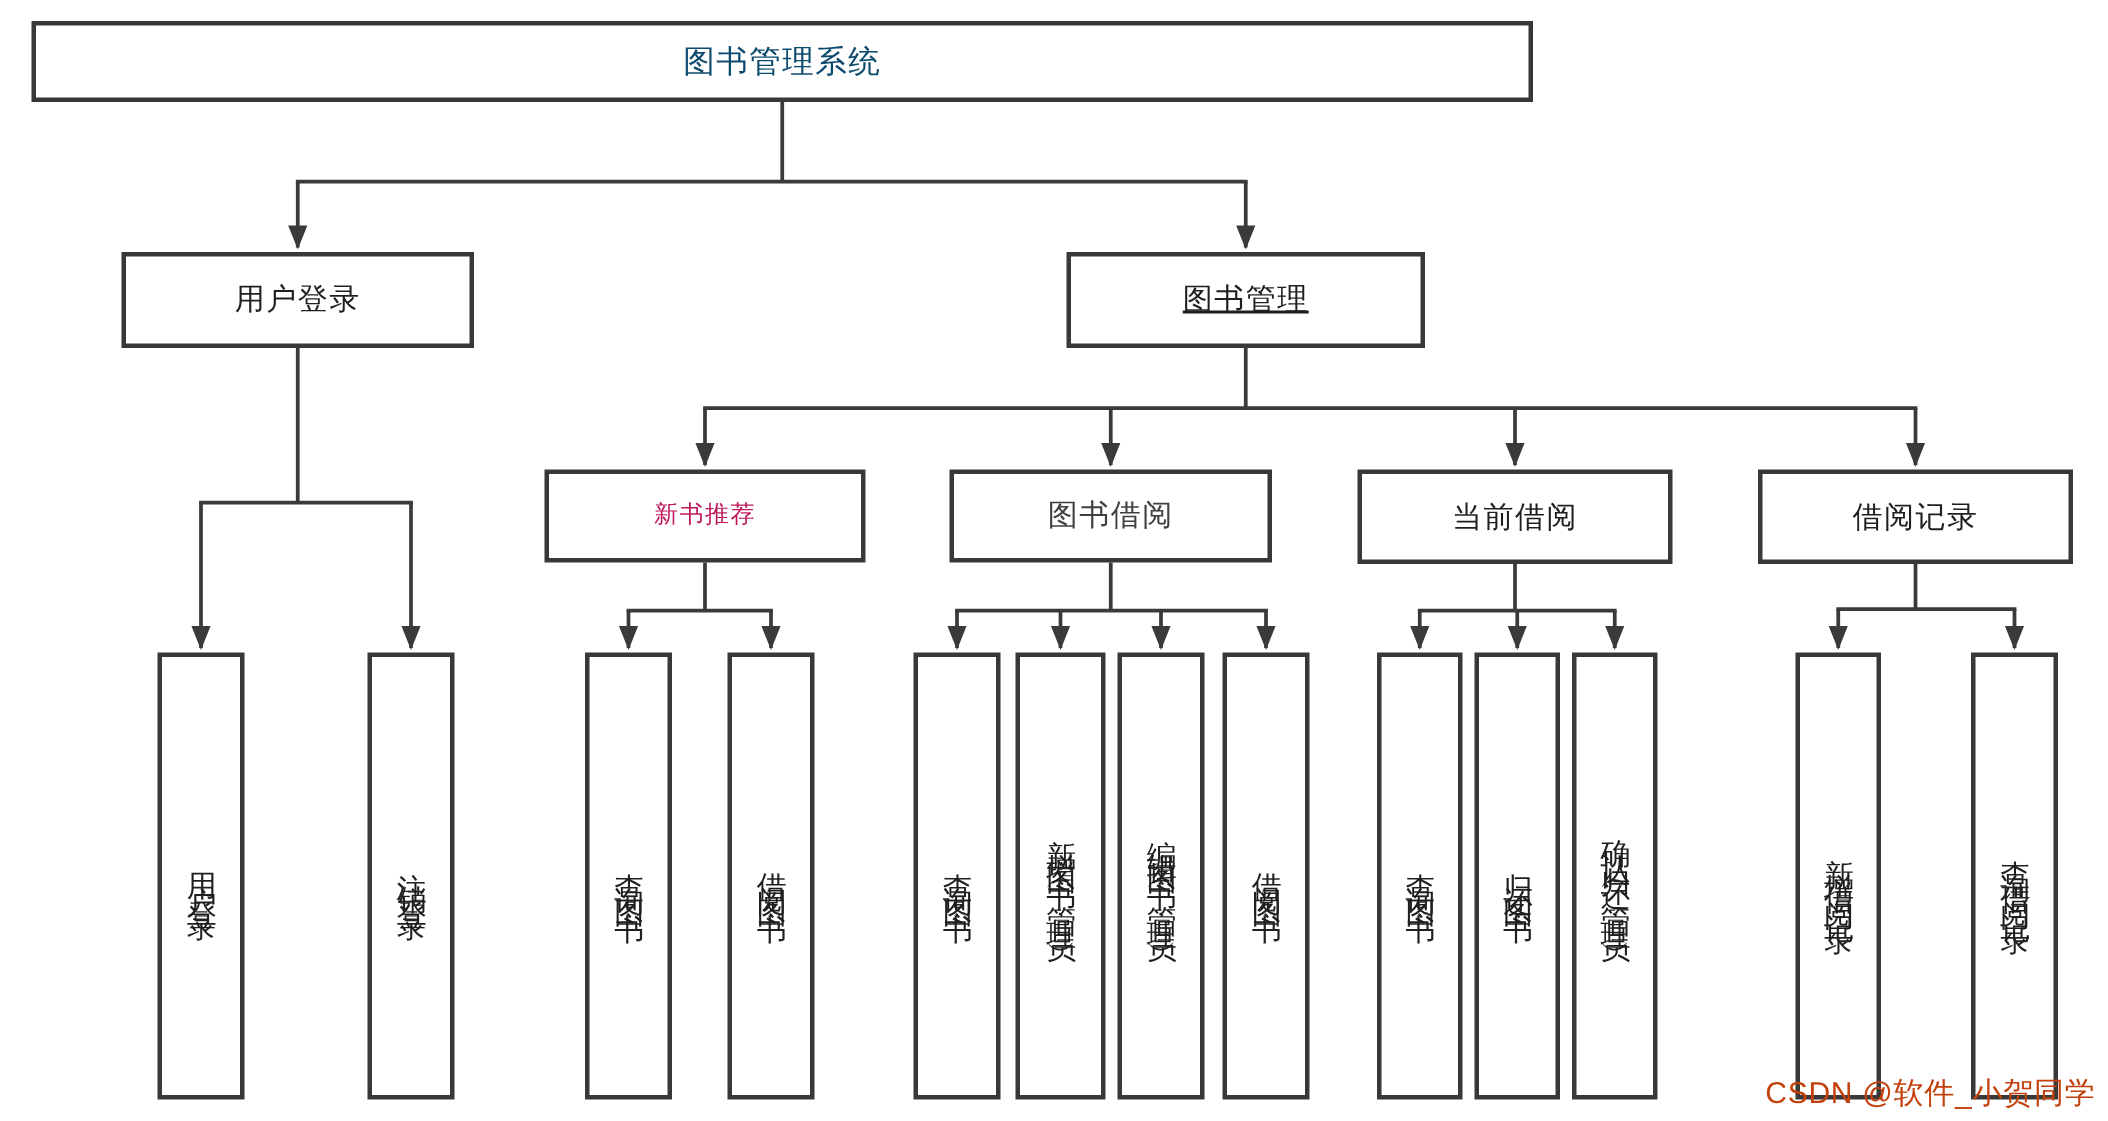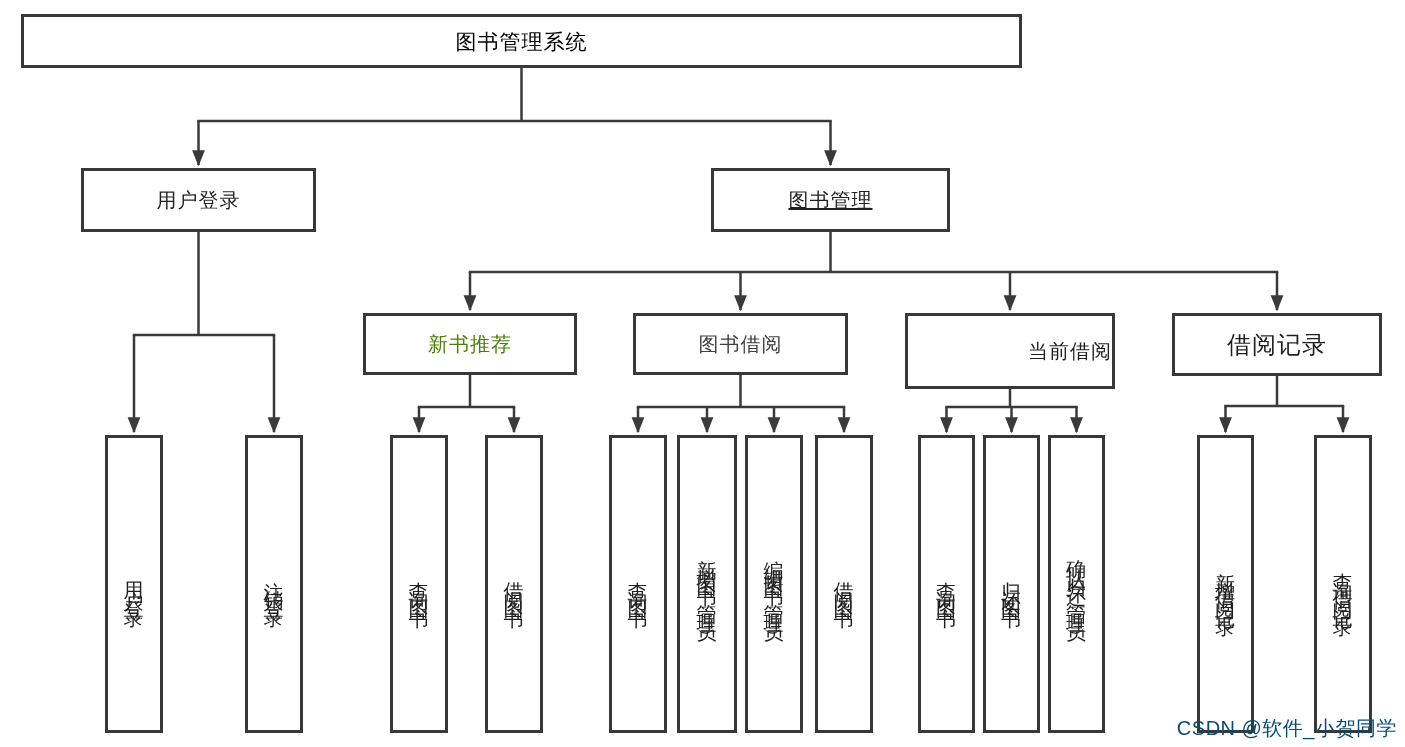--- a/index.html
+++ b/index.html
@@ -98,39 +98,39 @@
         <line x1="1076.5" y1="407" x2="1076.5" y2="432" stroke="#3a3a3a" stroke-width="2.5" marker-end="url(#arrowhead)"></line>
         <line x1="1277" y1="375" x2="1277" y2="406" stroke="#3a3a3a" stroke-width="2.5"></line>
         <line x1="1224.25" y1="406" x2="1344.25" y2="406" stroke="#3a3a3a" stroke-width="2.5"></line>
         <line x1="1225.5" y1="406" x2="1225.5" y2="432" stroke="#3a3a3a" stroke-width="2.5" marker-end="url(#arrowhead)"></line>
         <line x1="1343" y1="406" x2="1343" y2="432" stroke="#3a3a3a" stroke-width="2.5" marker-end="url(#arrowhead)"></line>
       </g>
   </svg>
 
   <div id="nodes">
       <div class="node h" style="left: 21px; top: 14px; width: 1001px; height: 54px; border-color: rgb(56, 56, 56);">
-        <span class="label" style="font-size: 21px; color: #000000;">图书管理系统</span>
+        <span class="label" style="font-size: 21px; color: #0c4a6e;">图书管理系统</span>
       </div>
       <div class="node h" style="left: 81px; top: 168px; width: 235px; height: 64px; border-color: rgb(56, 56, 56);">
         <span class="label" style="font-size: 20px; color: rgb(31, 31, 31);">用户登录</span>
       </div>
       <div class="node h" style="left: 711px; top: 168px; width: 239px; height: 64px; border-color: rgb(56, 56, 56);">
         <span class="label" style="font-size: 20px; color: rgb(31, 31, 31); text-decoration: underline;">图书管理</span>
       </div>
       <div class="node h" style="left: 363px; top: 313px; width: 214px; height: 62px; border-color: rgb(56, 56, 56);">
-        <span class="label" style="font-size: 20px; color: #4d7c0f;">新书推荐</span>
+        <span class="label" style="font-size: 16px; color: #be185d;">新书推荐</span>
       </div>
       <div class="node h" style="left: 633px; top: 313px; width: 215px; height: 62px; border-color: rgb(56, 56, 56);">
         <span class="label" style="font-size: 20px; color: #404040;">图书借阅</span>
       </div>
-      <div class="node h" style="left: 905px; top: 313px; width: 210px; height: 76px; border-color: rgb(56, 56, 56); justify-content: flex-end;">
+      <div class="node h" style="left: 905px; top: 313px; width: 210px; height: 63px; border-color: rgb(56, 56, 56);">
         <span class="label" style="font-size: 20px; color: rgb(31, 31, 31);">当前借阅</span>
       </div>
       <div class="node h" style="left: 1172px; top: 313px; width: 210px; height: 63px; border-color: rgb(56, 56, 56);">
-        <span class="label" style="font-size: 24px; color: rgb(31, 31, 31);">借阅记录</span>
+        <span class="label" style="font-size: 20px; color: rgb(31, 31, 31);">借阅记录</span>
       </div>
       <div class="node v" style="left: 105px; top: 435px; width: 58px; height: 298px; border-color: rgb(56, 56, 56);">
         <span class="label" style="font-size: 20px; color: rgb(31, 31, 31);">用户登录</span>
       </div>
       <div class="node v" style="left: 245px; top: 435px; width: 58px; height: 298px; border-color: rgb(56, 56, 56);">
         <span class="label" style="font-size: 20px; color: rgb(31, 31, 31);">注销登录</span>
       </div>
       <div class="node v" style="left: 390px; top: 435px; width: 58px; height: 298px; border-color: rgb(56, 56, 56);">
         <span class="label" style="font-size: 20px; color: rgb(31, 31, 31);">查询图书</span>
       </div>
@@ -159,14 +159,14 @@
         <span class="label" style="font-size: 20px; color: rgb(31, 31, 31);">确认归还（管理员）</span>
       </div>
       <div class="node v" style="left: 1197px; top: 435px; width: 57px; height: 298px; border-color: rgb(56, 56, 56);">
         <span class="label" style="font-size: 20px; color: rgb(31, 31, 31);">新增借阅记录</span>
       </div>
       <div class="node v" style="left: 1314px; top: 435px; width: 58px; height: 298px; border-color: rgb(56, 56, 56);">
         <span class="label" style="font-size: 20px; color: rgb(31, 31, 31);">查询借阅记录</span>
       </div>
     </div>
 
-  <div id="watermark" style="color: #0c4a6e;">CSDN @软件_小贺同学</div>
+  <div id="watermark" style="color: #c2410c;">CSDN @软件_小贺同学</div>
 </div>
 
 </body></html>

